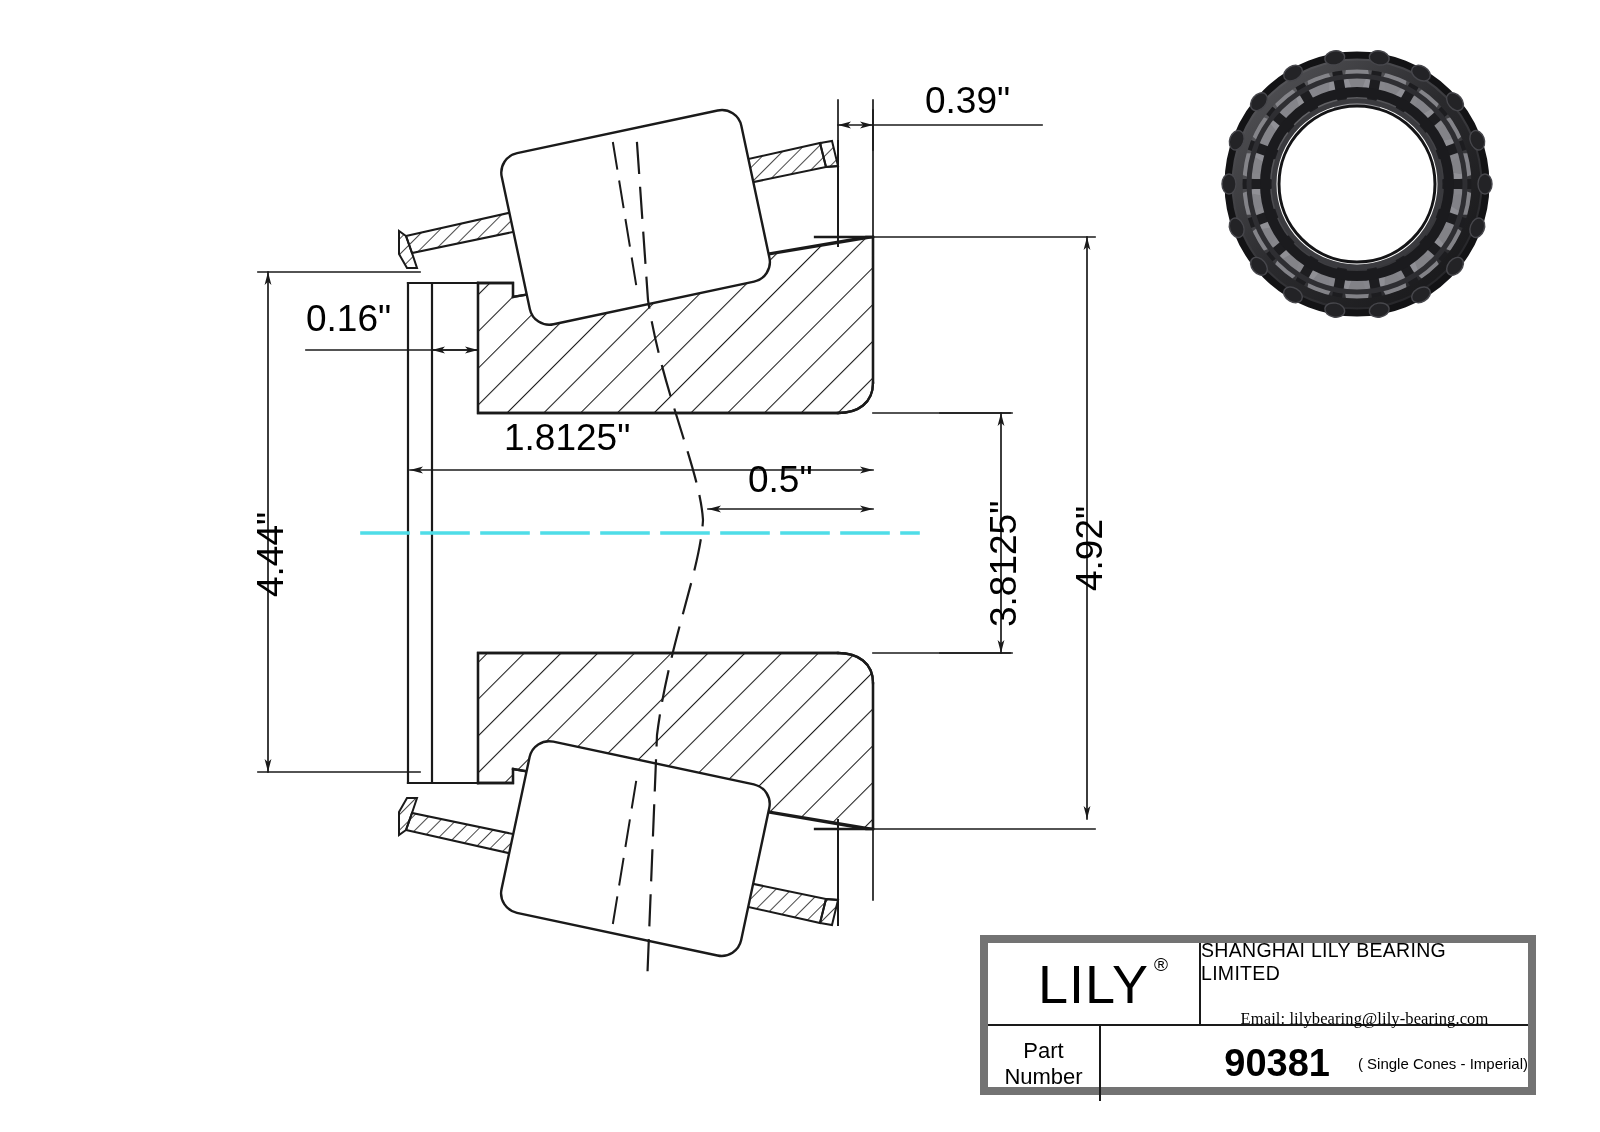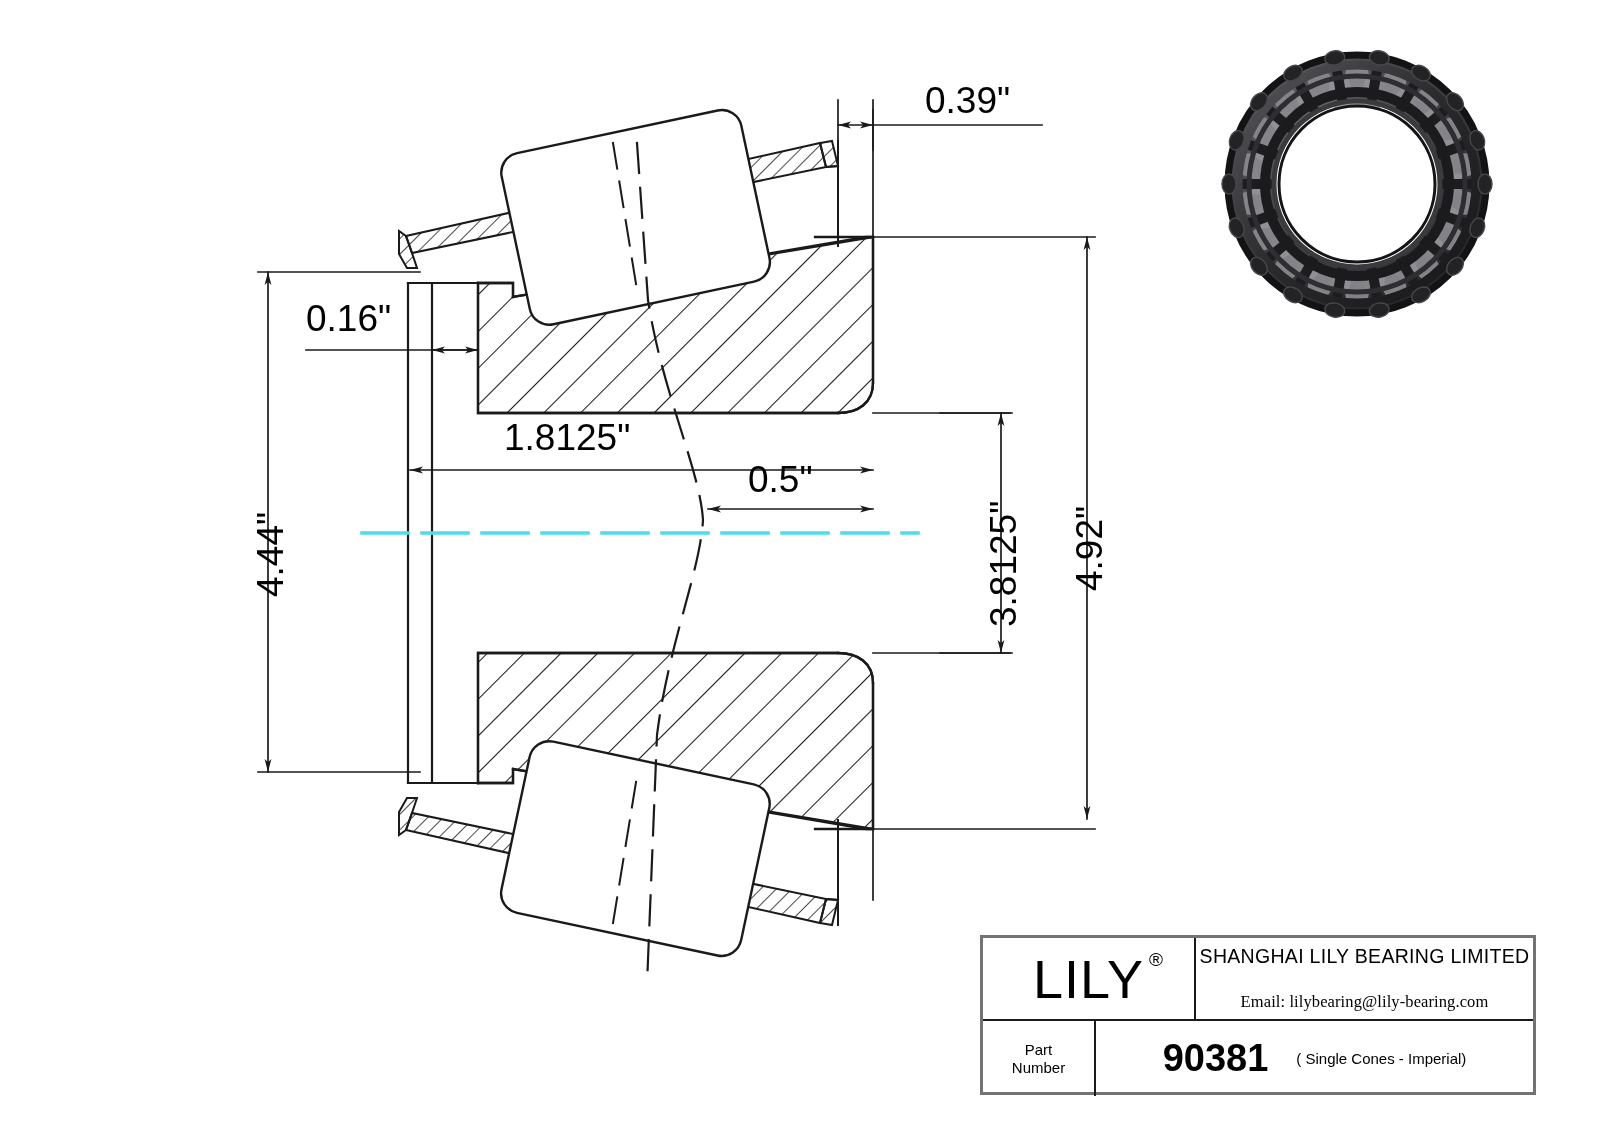--- a/index.html
+++ b/index.html
@@ -11,38 +11,38 @@
   svg.layer{position:absolute;left:0;top:0;width:1600px;height:1132px;overflow:visible;}
 
   
   .dim{position:absolute;font-family:"Liberation Sans", sans-serif;
        font-size:37px;font-weight:400;color:#000;white-space:nowrap;
        letter-spacing:0px;line-height:1;}
   .dim.vert{transform-origin:0 0;transform:rotate(-90deg);}
 
   
   #titleblock{position:absolute;left:980px;top:935px;width:556px;height:160px;
-              border:3px solid #737373;background:#fff;box-sizing:border-box;}
+              border:8px solid #737373;background:#fff;box-sizing:border-box;}
   #tb-top{display:flex;height:83px;border-bottom:2px solid #1a1a1a;box-sizing:border-box;}
   #tb-bottom{display:flex;height:75px;box-sizing:border-box;}
   #tb-logo{width:213px;border-right:2px solid #1a1a1a;box-sizing:border-box;
            display:flex;align-items:center;justify-content:center;position:relative;}
   .logo-wrap{position:relative;display:inline-block;}
   .logo-text{font-family:"Liberation Sans", sans-serif;font-size:54px;
              font-weight:400;letter-spacing:1px;line-height:1;}
   .logo-reg{position:absolute;top:-2px;right:-19px;font-size:19px;line-height:1;}
   #tb-company{flex:1;display:flex;flex-direction:column;align-items:center;
               justify-content:center;gap:24px;}
   .company-name{font-size:19.5px;letter-spacing:.3px;}
   .company-email{font-size:16.5px;letter-spacing:.1px;font-family:Liberation Serif, serif;}
   #tb-partlabel{width:113px;border-right:2px solid #1a1a1a;box-sizing:border-box;
                 display:flex;flex-direction:column;align-items:center;
                 justify-content:center;line-height:1.15;}
-  #tb-partlabel span{font-size:15px;}
-  #tb-partvalue{flex:1;display:flex;align-items:center;justify-content:center;gap:28px;}
+  #tb-partlabel span{font-size:22px;}
+  #tb-partvalue{flex:1;display:flex;align-items:center;justify-content:flex-end;gap:28px;}
   .part-number{font-size:38px;font-weight:700;letter-spacing:0px;}
   .part-type{font-size:15px;}
 
   
   #render3d{position:absolute;left:1214px;top:44px;width:286px;height:280px;}
 </style>
 </head>
 <body>
 
 <div id="stage">

